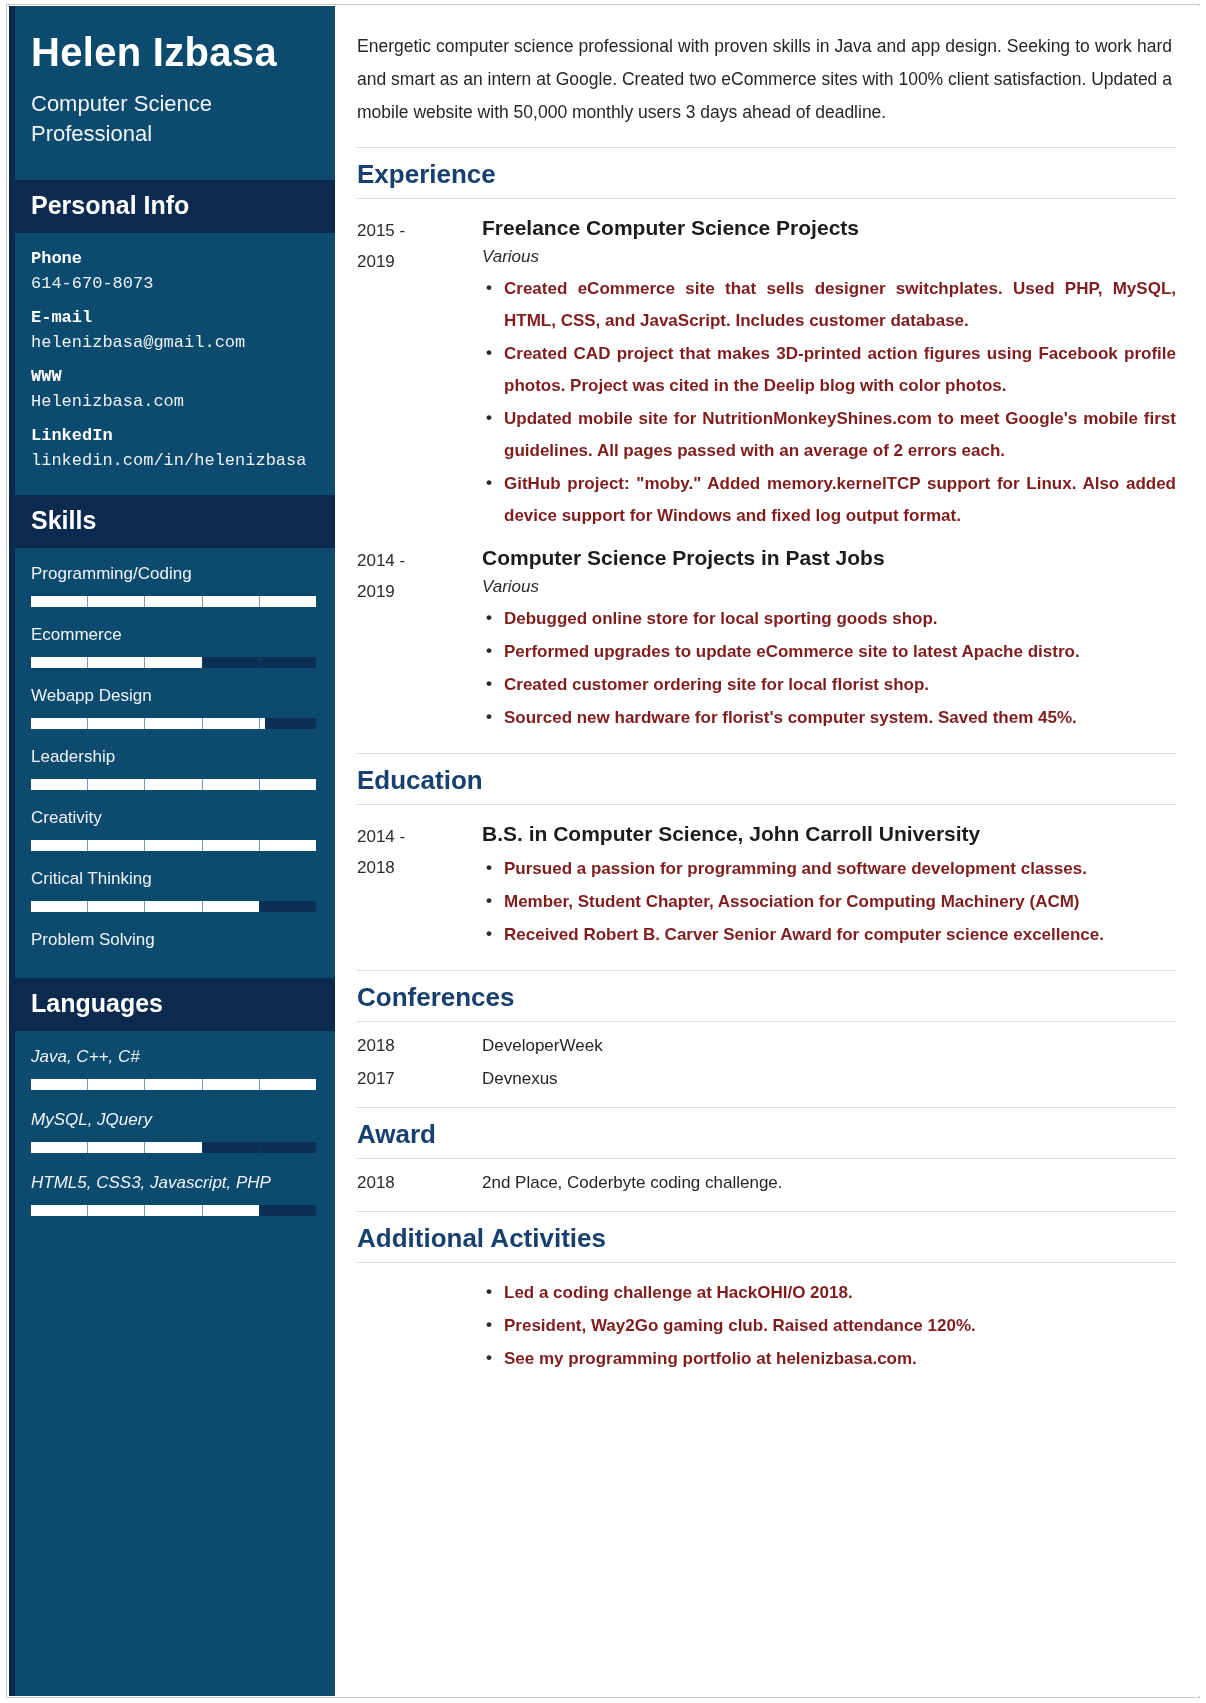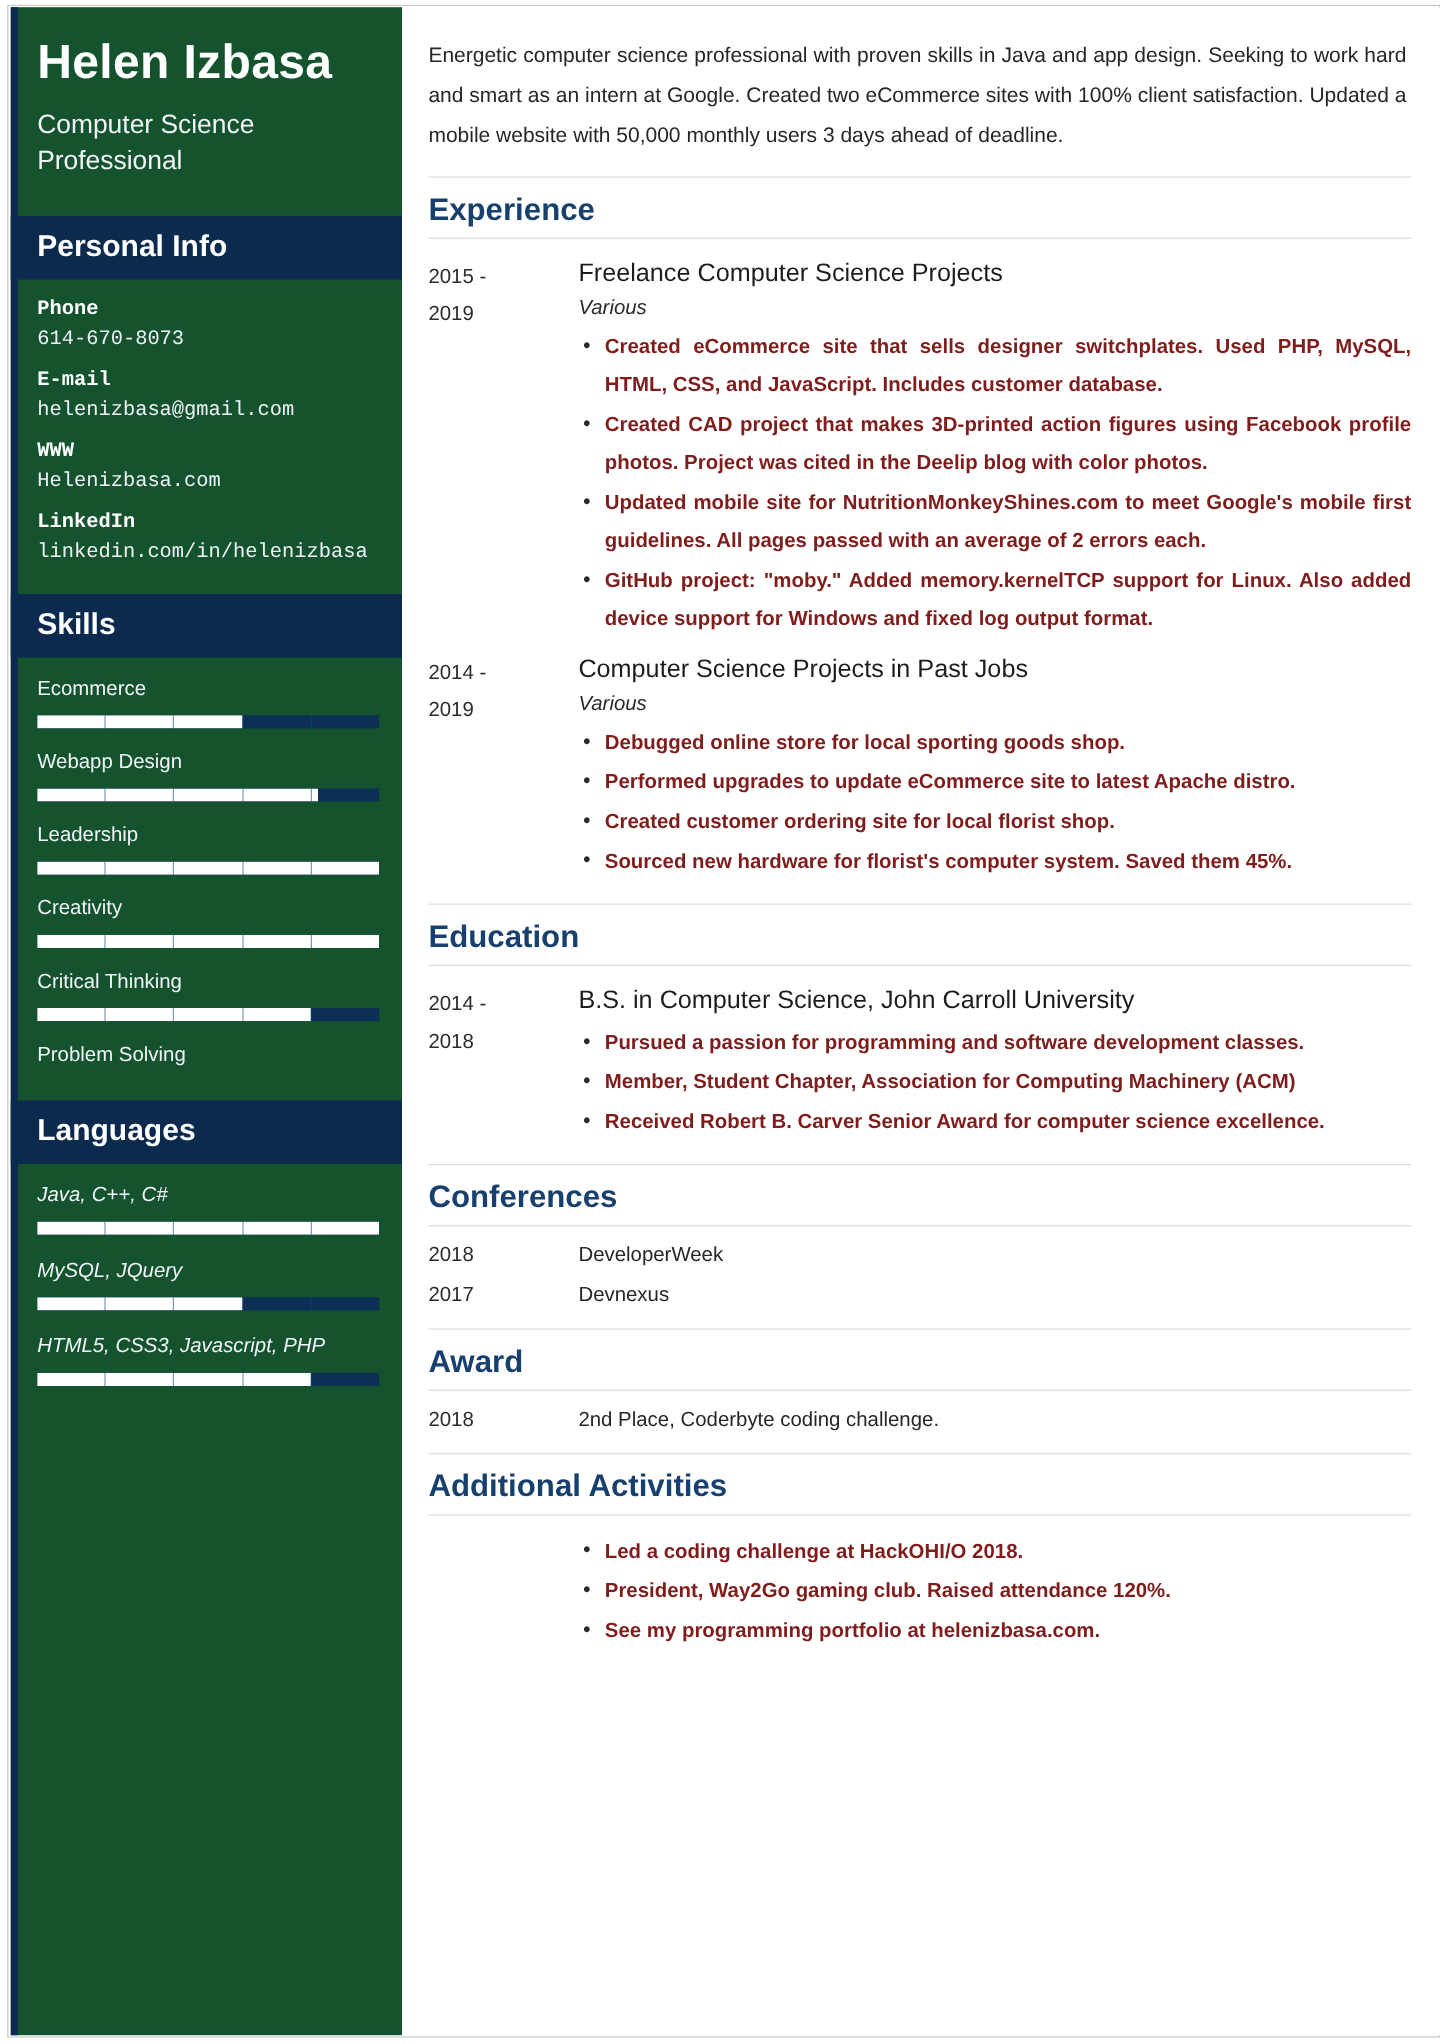--- a/index.html
+++ b/index.html
@@ -22,21 +22,21 @@
     border: 1px solid #c9c9c9;
     pointer-events: none;
   }
 
   
   .sidebar {
     position: absolute;
     left: 9px; top: 6px;
     width: 326px;
     height: 1690px;
-    background: #14532d;
+    background: #0c4a6e;
     color: #ffffff;
   }
   .side-accent {
     position: absolute;
     left: 0; top: 0;
     width: 6px; height: 100%;
     background: #0c2a4d;
   }
   .name-block { padding: 24px 22px 30px 22px; }
   .full-name {
@@ -154,21 +154,21 @@
     width: 125px;
     flex: 0 0 125px;
     font-size: 17px;
     line-height: 1.82;
     color: #2b2b2b;
     padding-top: 3px;
   }
   .entry-body { flex: 1 1 auto; min-width: 0; }
   .entry-title {
     font-size: 21px;
-    font-weight: normal;
+    font-weight: bold;
     color: #1c1c1c;
     line-height: 1.4;
     margin-bottom: 5px;
   }
   .entry-sub {
     font-size: 17px;
     font-style: italic;
     color: #2b2b2b;
     margin-bottom: 6px;
   }
@@ -242,20 +242,33 @@
         <div class="info-value">Helenizbasa.com</div>
       </div>
       <div class="info-item">
         <div class="info-label">LinkedIn</div>
         <div class="info-value">linkedin.com/in/helenizbasa</div>
       </div>
     </div>
 
     <div class="side-section-head">Skills</div>
     <div class="side-body" id="skills-list">
+        <div class="skill-row">
+          <div class="skill-name">Programming/Coding</div>
+          <div class="bar-track">
+            <div class="bar-fill" style="width: 100%;"></div>
+            <div class="bar-ticks">
+              <i></i>
+              <i></i>
+              <i></i>
+              <i></i>
+              <i></i>
+            </div>
+          </div>
+        </div>
         <div class="skill-row">
           <div class="skill-name">Ecommerce</div>
           <div class="bar-track">
             <div class="bar-fill" style="width: 60%;"></div>
             <div class="bar-ticks">
               <i></i>
               <i></i>
               <i></i>
               <i></i>
               <i></i>

